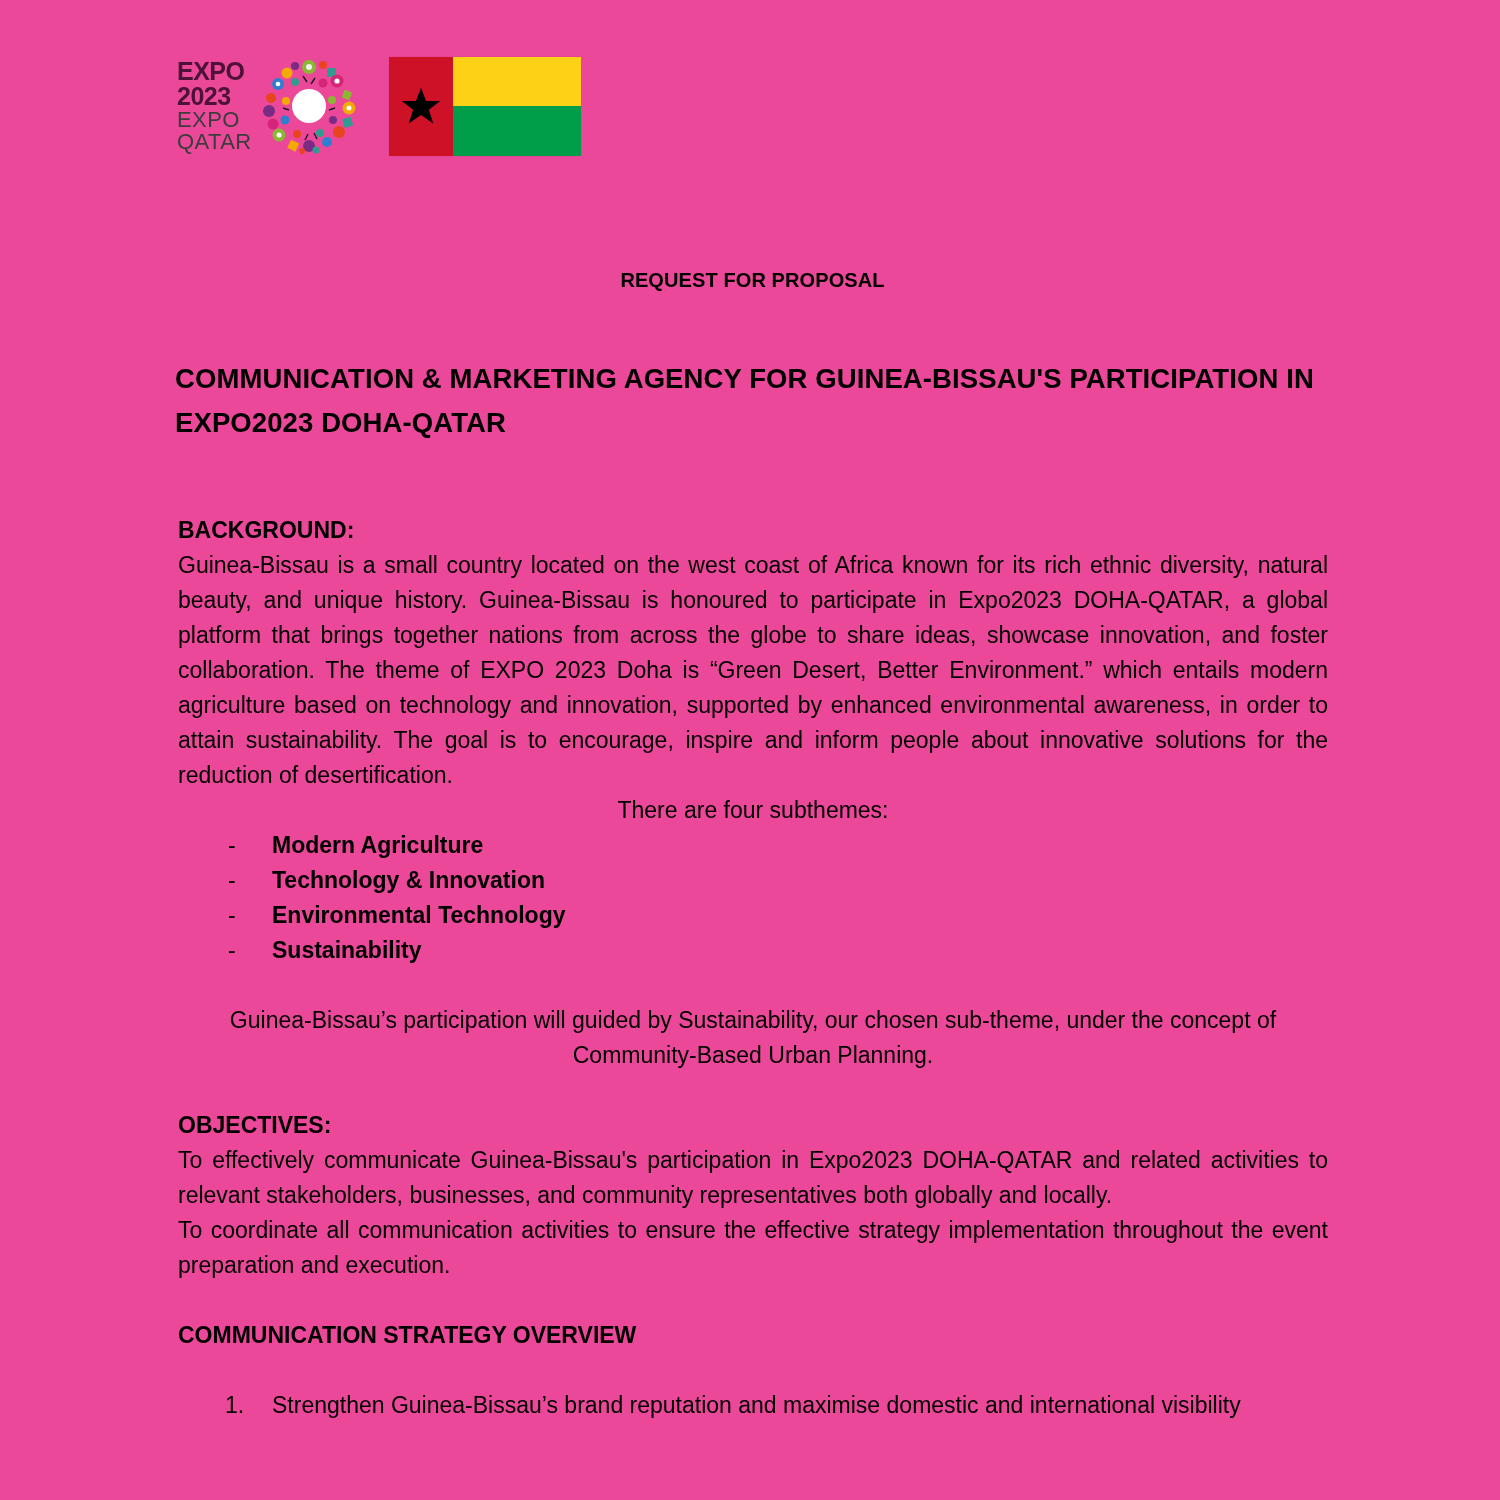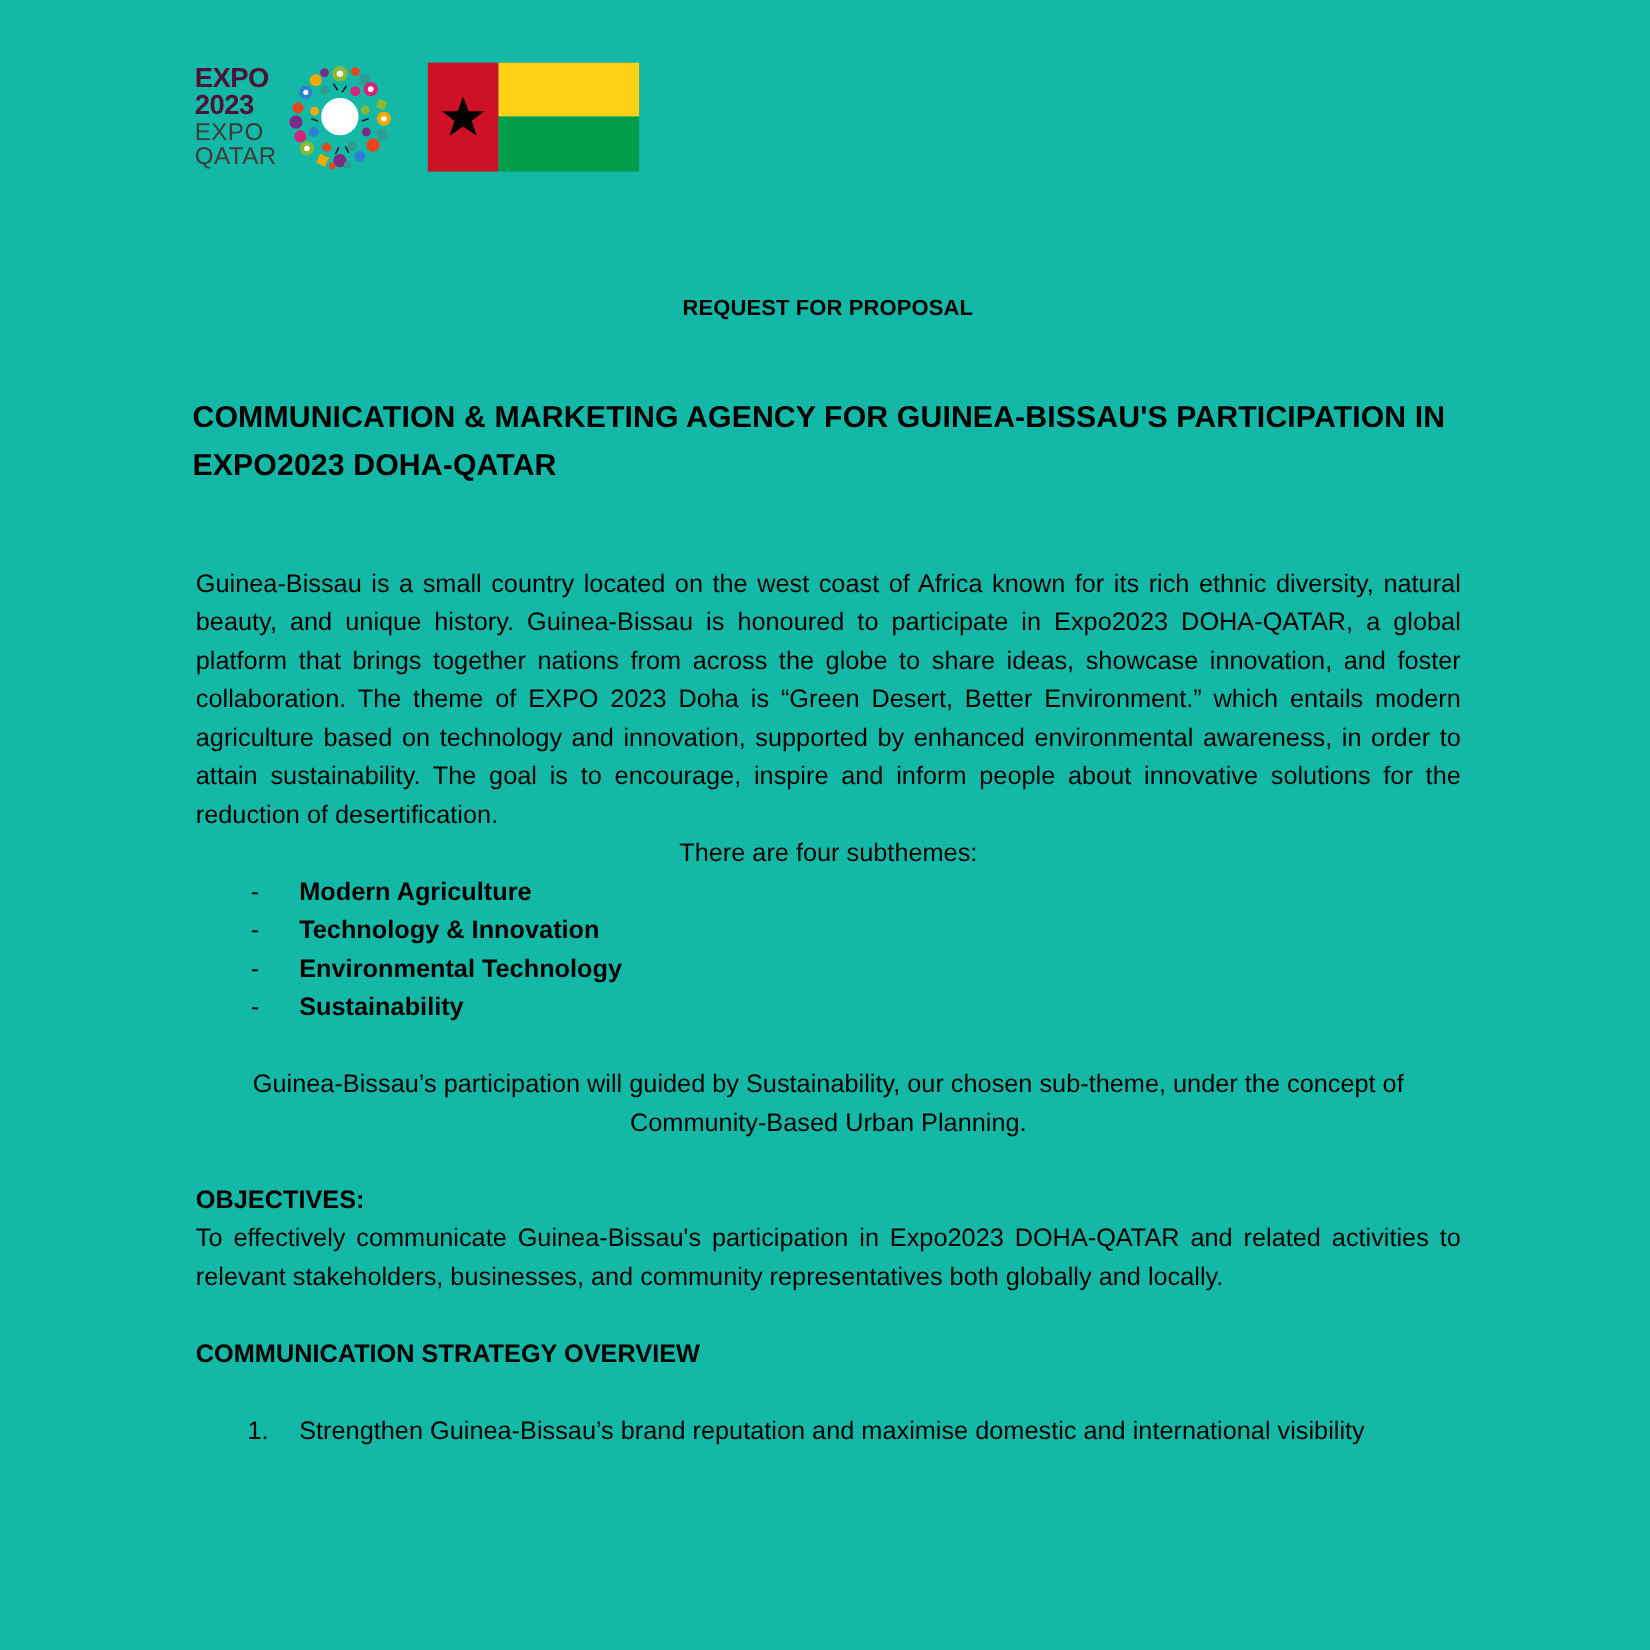--- a/index.html
+++ b/index.html
@@ -13,21 +13,21 @@
     position: relative;
     overflow: hidden;
     font-family: "Liberation Sans", sans-serif;
     color: #000000;
     -webkit-font-smoothing: antialiased;
   }
 
   .page {
     position: absolute;
     inset: 0;
-    background: #14b8a6;
+    background: #ec4899;
   }
 
   
   .header {
     position: absolute;
     left: 175px;
     top: 48px;
     width: 1150px;
     height: 116px;
     display: flex;
@@ -251,20 +251,21 @@
         <div class="band-green"></div>
       </div>
     </div>
   </div>
 
   <div class="doc-title">REQUEST FOR PROPOSAL</div>
   <div class="doc-subtitle">COMMUNICATION &amp; MARKETING AGENCY FOR GUINEA-BISSAU'S PARTICIPATION IN EXPO2023 DOHA-QATAR</div>
 
   <div class="content">
 
+    <p class="sec-head">BACKGROUND:</p>
     <p>Guinea-Bissau is a small country located on the west coast of Africa known for its rich ethnic diversity, natural beauty, and unique history. Guinea-Bissau is honoured to participate in Expo2023 DOHA-QATAR, a global platform that brings together nations from across the globe to share ideas, showcase innovation, and foster collaboration. The theme of EXPO 2023 Doha is “Green Desert, Better Environment.” which entails modern agriculture based on technology and innovation, supported by enhanced environmental awareness, in order to attain sustainability. The goal is to encourage, inspire and inform people about innovative solutions for the reduction of desertification.</p>
     <p class="nojust">There are four subthemes:</p>
 
     <ul class="dash-list">
       <li>
         <span class="dash">-</span>
         <span class="txt">Modern Agriculture</span>
       </li>
       <li>
         <span class="dash">-</span>
@@ -281,20 +282,21 @@
     </ul>
 
     <div class="spacer-line"></div>
 
     <p class="nojust">Guinea-Bissau’s participation will guided by Sustainability, our chosen sub-theme, under the concept of Community-Based Urban Planning.</p>
 
     <div class="spacer-line"></div>
 
     <p class="sec-head">OBJECTIVES:</p>
     <p>To effectively communicate Guinea-Bissau's participation in Expo2023 DOHA-QATAR and related activities to relevant stakeholders, businesses, and community representatives both globally and locally.</p>
+    <p>To coordinate all communication activities to ensure the effective strategy implementation throughout the event preparation and execution.</p>
 
     <div class="spacer-line"></div>
 
     <p class="sec-head">COMMUNICATION STRATEGY OVERVIEW</p>
 
     <div class="spacer-line"></div>
 
     <ol class="num-list">
       <li>
         <span class="num">1.</span>

